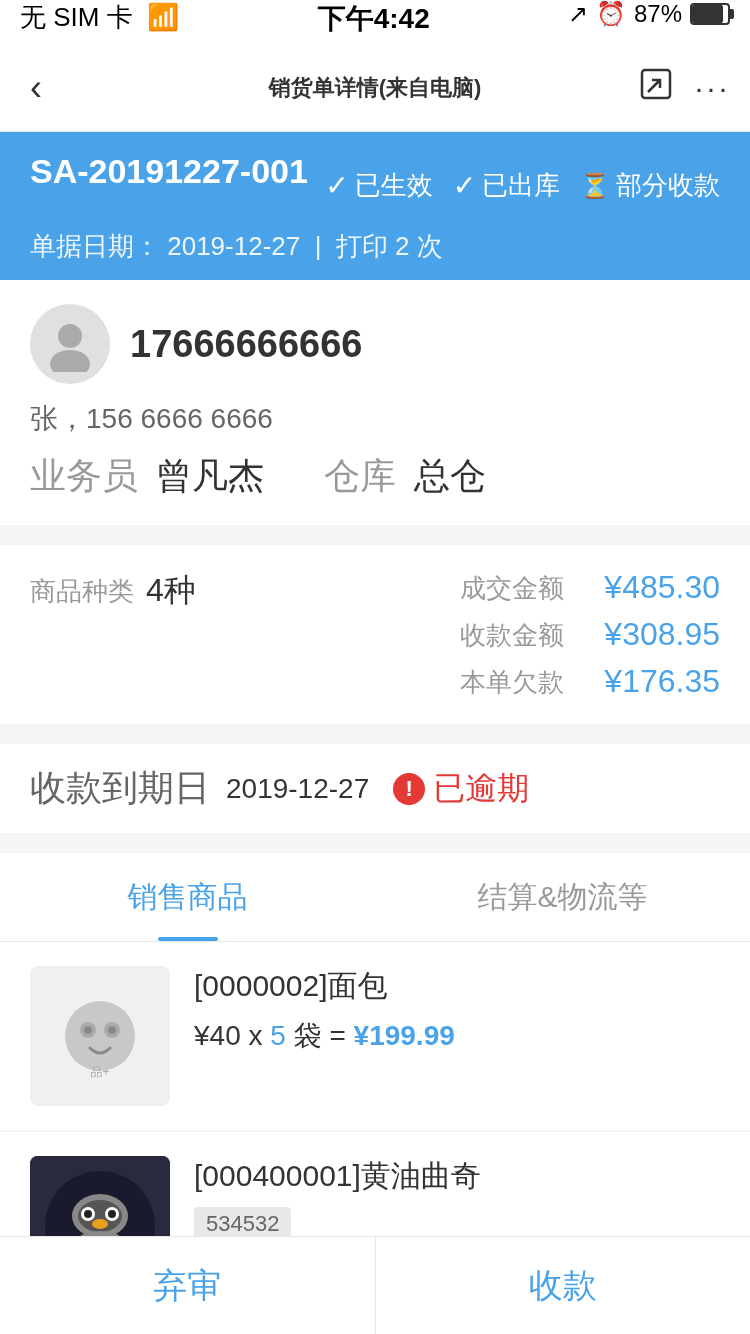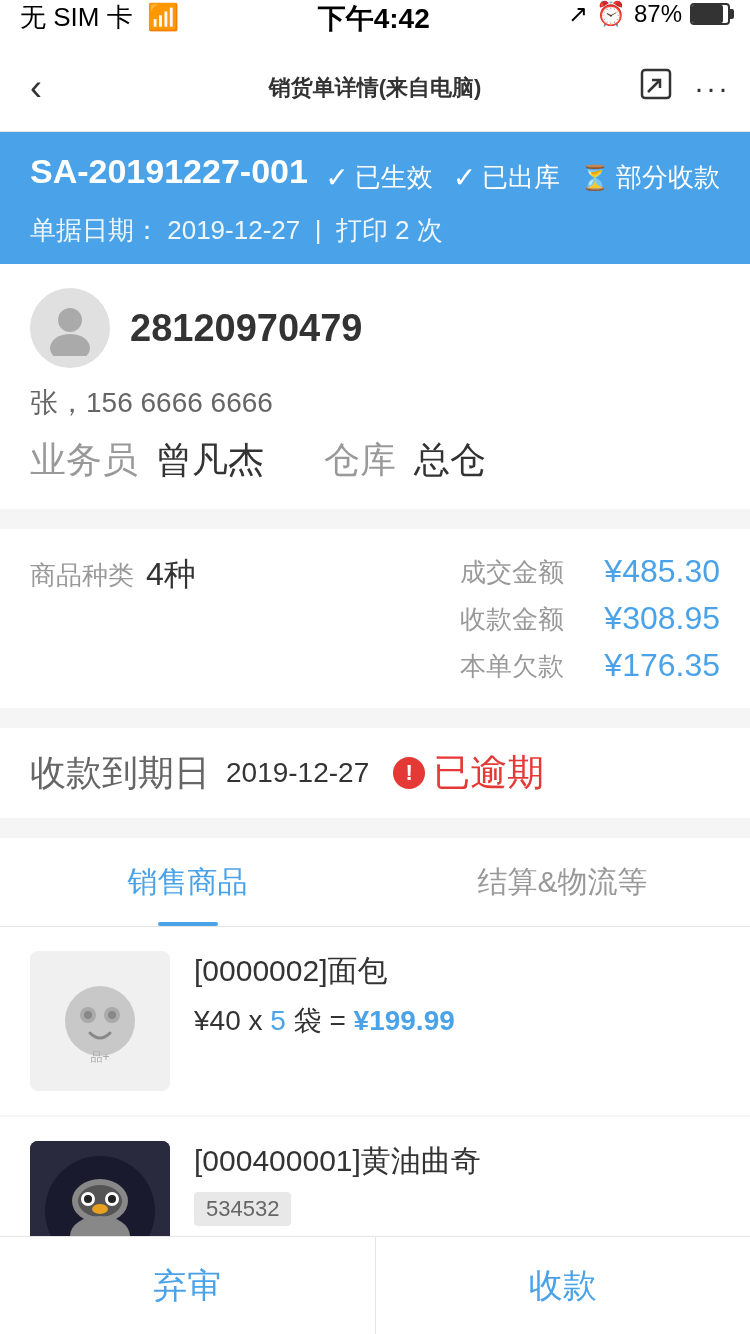--- a/index.html
+++ b/index.html
@@ -66,21 +66,21 @@
 
     
     .header-banner {
       background: #4AA3E8;
       padding: 20px 30px 16px;
     }
     .header-order-id {
       font-size: 34px;
       font-weight: 700;
       color: #fff;
-      margin-bottom: 12px;
+      margin-bottom: 28px;
     }
     .header-badges {
       display: flex;
       align-items: center;
       gap: 20px;
       margin-left: auto;
     }
     .header-top-row {
       display: flex;
       align-items: center;
@@ -191,21 +191,21 @@
       height: 32px;
       border-radius: 50%;
       background: #e53935;
       color: #fff;
       display: flex;
       align-items: center;
       justify-content: center;
       font-size: 22px;
       font-weight: 700;
     }
-    .overdue-text { font-size: 37px; color: #e53935; }
+    .overdue-text { font-size: 32px; color: #e53935; }
 
     
     .tabs-container {
       background: #fff;
       display: flex;
       border-bottom: 1px solid #e5e5e5;
     }
     .tab {
       flex: 1;
       height: 88px;
@@ -357,21 +357,21 @@
 </div>
 
 <div class="customer-section">
   <div class="customer-row">
     <div class="avatar">
       <svg viewBox="0 0 56 56" fill="none" xmlns="http://www.w3.org/2000/svg">
         <circle cx="28" cy="20" r="12" fill="#aaa"></circle>
         <ellipse cx="28" cy="48" rx="20" ry="14" fill="#aaa"></ellipse>
       </svg>
     </div>
-    <div class="customer-name">28120970479</div>
+    <div class="customer-name">17666666666</div>
   </div>
   <div class="customer-contact">张，156 6666 6666</div>
   <div class="customer-meta">
     <div>
       <span class="meta-label">业务员</span>
       <span class="meta-value">曾凡杰</span>
     </div>
     <div>
       <span class="meta-label">仓库</span>
       <span class="meta-value">总仓</span>

